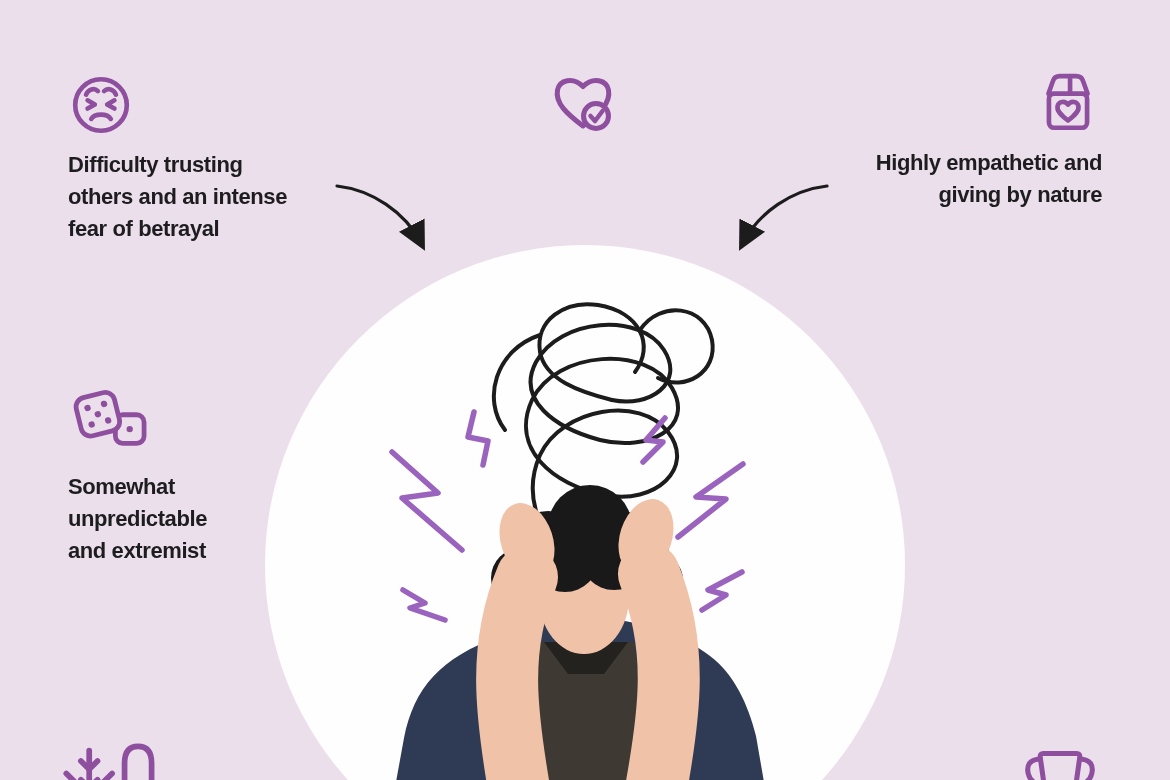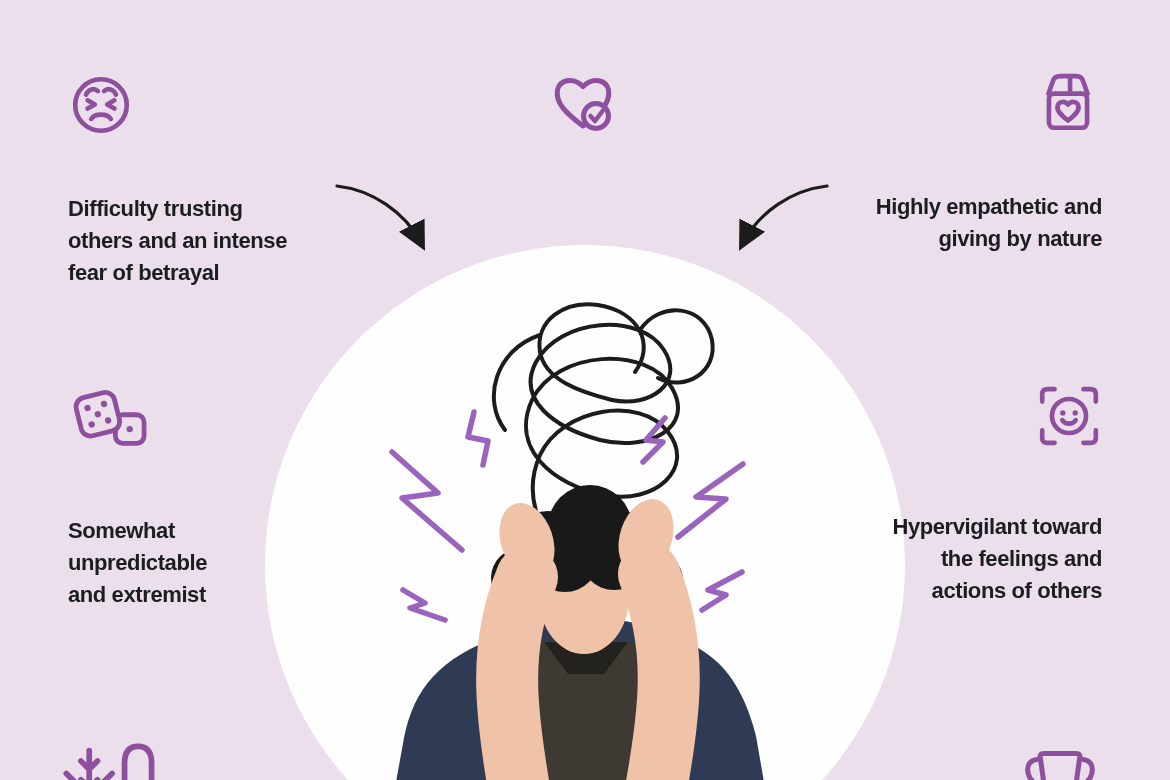--- a/index.html
+++ b/index.html
@@ -4,21 +4,21 @@
 <style>
   html,body{margin:0;padding:0;}
   body{
     width:1170px;height:780px;overflow:hidden;position:relative;
     background:#ecdfec;
     font-family:"Liberation Sans", sans-serif;
   }
   .stage{position:absolute;inset:0;width:1170px;height:780px;}
   .illustration-svg{position:absolute;left:0;top:0;}
   .trait{
-    position:absolute;display:flex;flex-direction:column;gap:44px;
+    position:absolute;display:flex;flex-direction:column;
   }
   .align-left{align-items:flex-start;text-align:left;}
   .align-center{align-items:center;text-align:center;}
   .align-right{align-items:flex-end;text-align:right;}
   .trait-label{
     color:#1d1d20;font-weight:bold;font-size:22px;line-height:32px;
     letter-spacing:-0.4px;white-space:pre-line;margin-top:11px;
   }
   .trait-mid .trait-label{margin-top:18px;}
   .t1{left:68px;top:72px;width:290px;}
@@ -135,35 +135,20 @@
     <svg class="icon" width="68" height="66" viewBox="0 0 64 64" fill="none" stroke="currentColor" stroke-width="4.5" stroke-linecap="round" stroke-linejoin="round">
       <path d="M13 23 L17.5 10.5 C18.5 7.5 21 6 24 6 L40 6 C43 6 45.5 7.5 46.5 10.5 L51 23 Z"></path>
       <path d="M34 6 L34 23"></path>
       <rect x="13.5" y="23" width="37" height="33" rx="5"></rect>
       <path d="M32 49 C25.5 44 20.5 39.5 22 34.5 C23.2 30.5 29 29.5 32 33.5 C35 29.5 40.8 30.5 42 34.5 C43.5 39.5 38.5 44 32 49 Z"></path>
     </svg>
     <div class="trait-label">Highly empathetic and
 giving by nature</div>
   </div>
 
-  <div class="trait t5 align-right trait-mid">
-    <svg class="icon" width="66" height="66" viewBox="0 0 64 64" fill="none" stroke="currentColor" stroke-width="4.5" stroke-linecap="round" stroke-linejoin="round">
-      <path d="M6 18 L6 11 Q6 6 11 6 L18 6"></path>
-      <path d="M46 6 L53 6 Q58 6 58 11 L58 18"></path>
-      <path d="M58 46 L58 53 Q58 58 53 58 L46 58"></path>
-      <path d="M18 58 L11 58 Q6 58 6 53 L6 46"></path>
-      <circle cx="32" cy="32" r="16.5"></circle>
-      <circle cx="26" cy="29" r="2.6" fill="currentColor" stroke="none"></circle>
-      <circle cx="38" cy="29" r="2.6" fill="currentColor" stroke="none"></circle>
-      <path d="M25.5 36 C28 40.5 36 40.5 38.5 36"></path>
-    </svg>
-    <div class="trait-label">Hypervigilant toward
-the feelings and
-actions of others</div>
-  </div>
 
   <div class="trait t6 align-left">
     <svg class="icon" width="104" height="104" viewBox="0 0 100 100" fill="none" stroke="currentColor" stroke-width="5.5" stroke-linecap="round" stroke-linejoin="round">
       <path d="M64 100 L64 26 Q64 10 77 10 Q90 10 90 26 L90 100"></path>
       <path d="M77 100 L77 72"></path>
       <path d="M30 14 L30 100"></path>
       <path d="M2 58 L58 58"></path>
       <path d="M8 36 L52 80"></path>
       <path d="M52 36 L8 80"></path>
       <path d="M22 24 L30 32 L38 24"></path>

